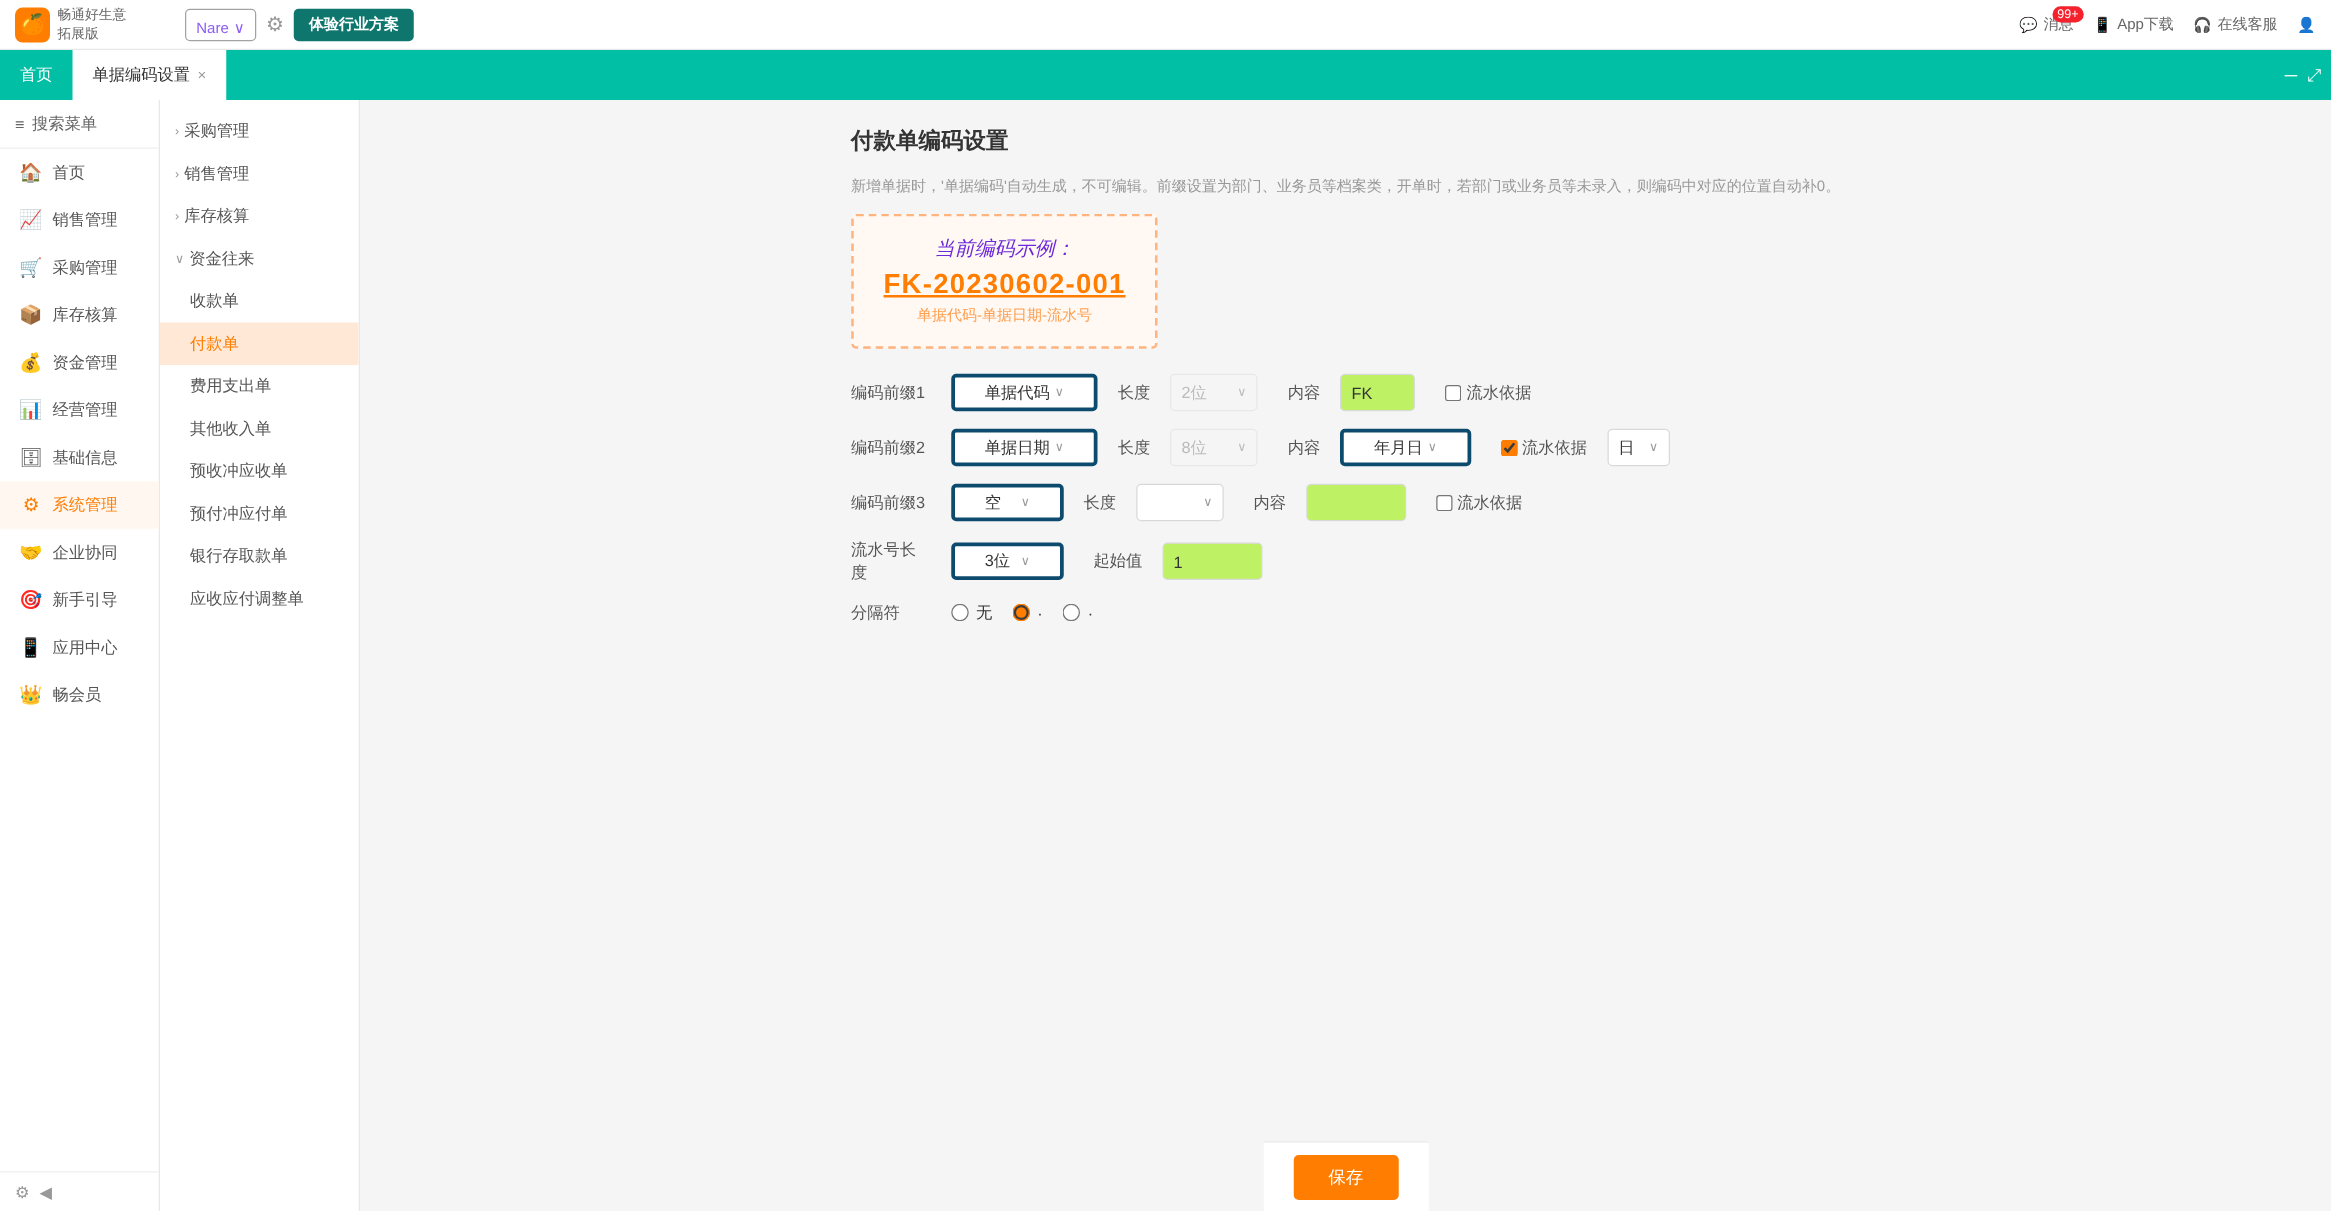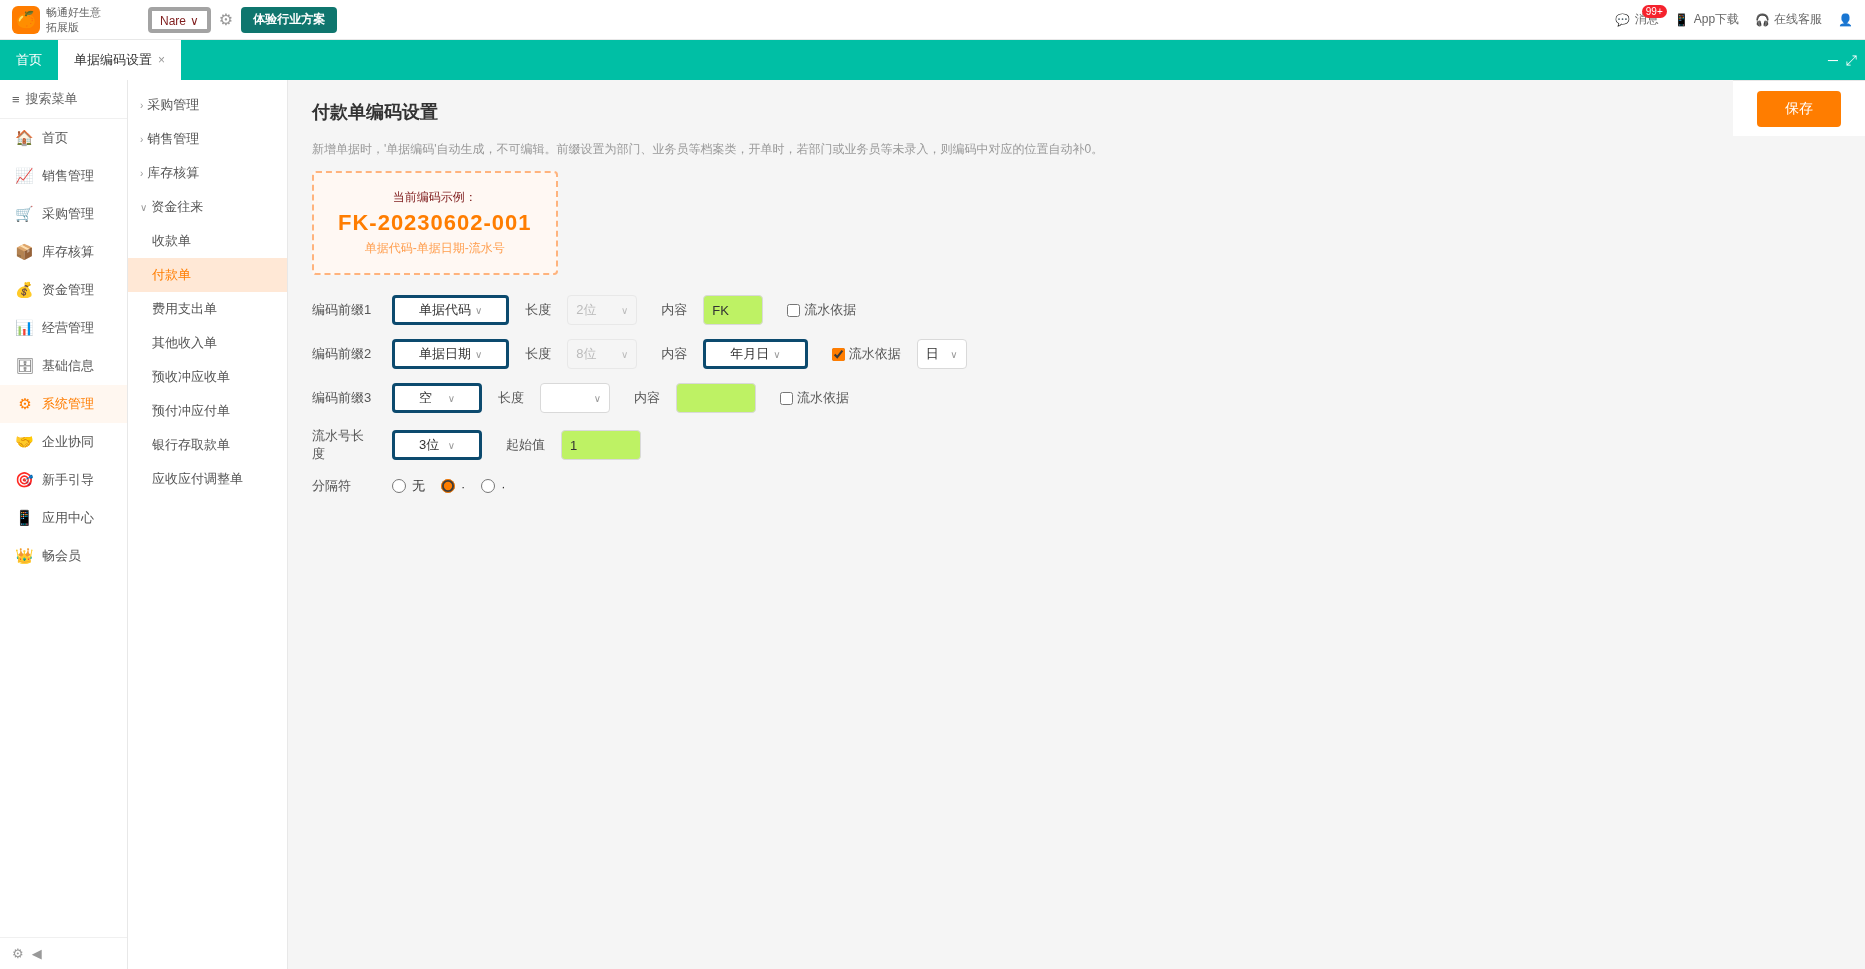--- a/index.html
+++ b/index.html
@@ -29,28 +29,28 @@
       border-radius: 6px;
       display: flex;
       align-items: center;
       justify-content: center;
       color: white;
       font-size: 16px;
     }
     .logo-text { font-size: 11px; color: #666; line-height: 1.3; }
     .header-middle { flex: 1; display: flex; align-items: center; gap: 8px; }
     .company-select {
-      border: 4px solid #a3a3a3;
+      border: 1px solid #a3a3a3;
       border-radius: 4px;
       padding: 3px 8px;
       font-size: 12px;
-      color: #7f1d1d;
-      background: #fff;
-      display: flex;
-      align-items: flex-start;
+      color: #8b5cf6;
+      background: #fff;
+      display: flex;
+      align-items: flex-end;
       gap: 4px;
       cursor: pointer;
       height: 26px;
     }
     .settings-icon { color: #999; cursor: pointer; font-size: 16px; }
     .trial-btn {
       background: #0f766e;
       color: white;
       border: none;
       border-radius: 4px;
@@ -168,23 +168,24 @@
       font-size: 13px;
       color: #555;
       cursor: pointer;
     }
     .sec-nav-item.active { background: #ffe8d6; color: #ff7d00; font-weight: 500; }
 
     
     .content-area {
       flex: 1;
       display: flex;
-      flex-direction: row;
+      flex-direction: column;
       overflow: hidden;
       background: #f5f5f5;
+      align-items: center;
     }
     .content-inner {
       flex: 1;
       overflow-y: auto;
       padding: 20px 24px;
     }
 
     
     .page-title {
       font-size: 18px;
@@ -211,21 +212,21 @@
     
     .code-preview {
       border: 2px dashed #ffb37d;
       background: #fff8f3;
       border-radius: 4px;
       padding: 16px 24px;
       display: inline-block;
       margin-bottom: 20px;
       text-align: center;
     }
-    .code-preview .preview-code { font-size: 22px; font-weight: 700; color: #ff7d00; letter-spacing: 1px; }
+    .code-preview .preview-code { font-size: 22px; font-weight: 700; color: #ff7d00; letter-spacing: 1px; text-decoration: underline; }
     .code-preview .preview-desc { font-size: 12px; color: #ff9d4d; margin-top: 4px; }
 
     
     .check-row { display: flex; align-items: center; gap: 6px; margin: 12px 0 16px; font-size: 13px; color: #555; }
     .check-row input[type=checkbox] { accent-color: #ff7d00; }
 
     
     .form-row {
       display: flex;
       align-items: center;
@@ -494,21 +495,21 @@
 
       
 
       
       <div class="info-text">
         新增单据时，'单据编码'自动生成，不可编辑。前缀设置为部门、业务员等档案类，开单时，若部门或业务员等未录入，则编码中对应的位置自动补0。
       </div>
 
       
       <div class="code-preview">
-        <div style="font-size:12px;color:#7f1d1d;margin-bottom:4px;">当前编码示例：</div>
+        <div style="font-size:16px;color:#6d28d9;margin-bottom:4px;font-style:italic;">当前编码示例：</div>
         <div class="preview-code">FK-20230602-001</div>
         <div class="preview-desc">单据代码-单据日期-流水号</div>
       </div>
 
       
 
       
       <div class="form-row">
         <span class="form-label">编码前缀1</span>
         <div class="form-select">

